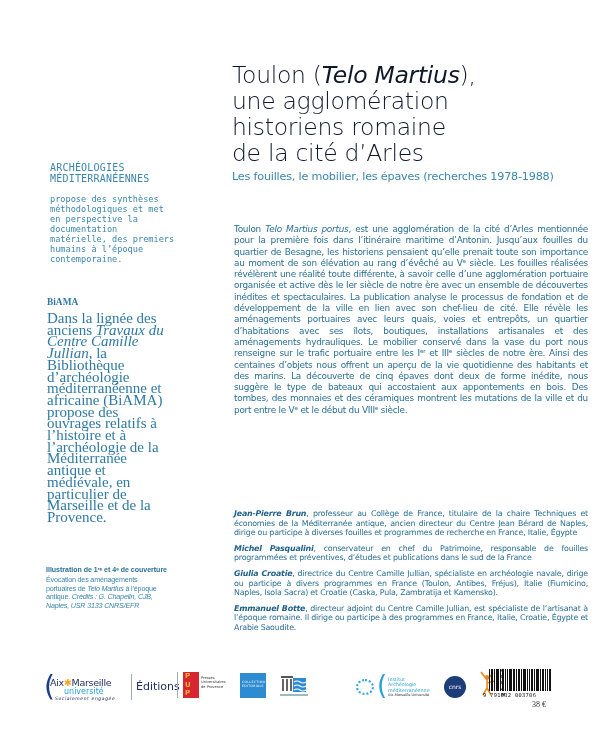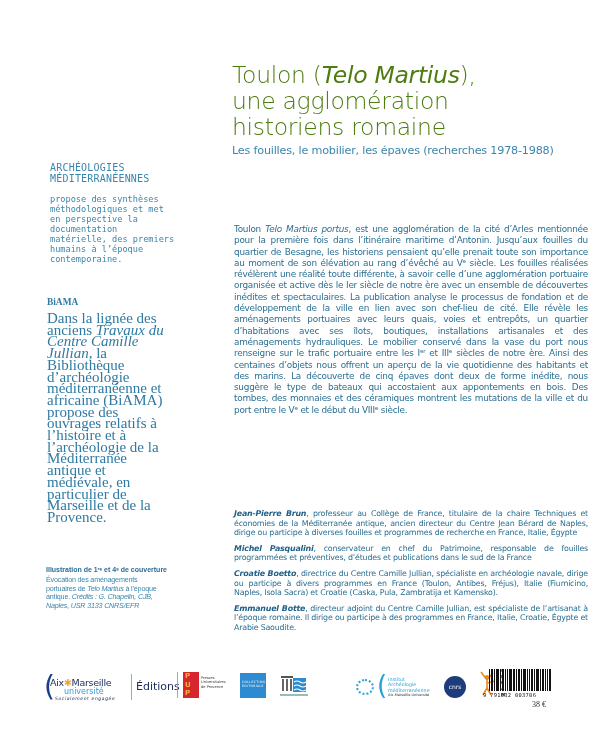--- a/index.html
+++ b/index.html
@@ -1,20 +1,20 @@
 <!DOCTYPE html>
 <html><head>
   <meta charset="utf-8">
   <style>
     * { margin: 0; padding: 0; box-sizing: border-box; }
     html, body { width: 600px; height: 735px; background: #ffffff; overflow: hidden; }
     body { position: relative; font-family: "Liberation Sans", sans-serif; color: #2a6f93; }
 
     .title-block { position: absolute; left: 232px; top: 62px; width: 360px; }
-    .title { font-family: "DejaVu Sans", sans-serif; font-weight: 300; font-size: 23.5px; line-height: 26px; color: #4d7c0f; letter-spacing: -0.3px; }
+    .title { font-family: "DejaVu Sans", sans-serif; font-weight: 300; font-size: 23.5px; line-height: 26px; color: #0f172a; letter-spacing: -0.3px; }
     .title .it { font-style: italic; }
     .subtitle { margin-top: 4px; font-family: "DejaVu Sans", sans-serif; font-size: 11.2px; color: #3a86ad; letter-spacing: -0.2px; }
 
     .series { position: absolute; left: 50px; top: 162px; width: 170px; font-family: "DejaVu Sans Mono", monospace; color: #3a86ad; }
     .series-title { font-size: 10px; line-height: 11px; letter-spacing: 0.2px; }
     .series-desc { margin-top: 10px; font-size: 8.6px; line-height: 10px; color: #3a86ad; }
 
     .biama { position: absolute; left: 47px; top: 297px; width: 175px; font-family: "Liberation Serif", serif; color: #2f7aa2; }
     .biama-title { font-weight: bold; font-size: 9.4px; margin-bottom: 6px; }
     .biama-text { font-size: 15px; line-height: 11.7px; }
@@ -64,20 +64,21 @@
     .price { font-family: "Liberation Serif", serif; font-size: 8px; color: #333; text-align: right; padding-right: 12px; margin-top: 2px; }
   </style>
 </head>
 <body>
 
 <div class="title-block">
   <div class="title">
     <div><span>Toulon (</span><span class="it">Telo Martius</span><span>),</span></div>
     <div>une agglomération</div>
     <div>historiens romaine</div>
+    <div>de la cité d’Arles</div>
   </div>
   <div class="subtitle">Les fouilles, le mobilier, les épaves (recherches 1978-1988)</div>
 </div>
 
 <div class="series">
   <div class="series-title">
     <div>ARCHÉOLOGIES</div>
     <div>MÉDITERRANÉENNES</div>
   </div>
   <div class="series-desc" style="width:128px;">propose des synthèses méthodologiques et met en perspective la documentation matérielle, des premiers humains à l’époque contemporaine.</div>
@@ -90,21 +91,21 @@
   </div>
 </div>
 
 <div class="abstract">
   <span>Toulon </span><span class="it">Telo Martius portus</span><span>, est une agglomération de la cité d’Arles mentionnée pour la première fois dans l’itinéraire maritime d’Antonin. Jusqu’aux fouilles du quartier de Besagne, les historiens pensaient qu’elle prenait toute son importance au moment de son élévation au rang d’évêché au Vᵉ siècle. Les fouilles réalisées révélèrent une réalité toute différente, à savoir celle d’une agglomération portuaire organisée et active dès le Ier siècle de notre ère avec un ensemble de découvertes inédites et spectaculaires. La publication analyse le processus de fondation et de développement de la ville en lien avec son chef-lieu de cité. Elle révèle les aménagements portuaires avec leurs quais, voies et entrepôts, un quartier d’habitations avec ses îlots, boutiques, installations artisanales et des aménagements hydrauliques. Le mobilier conservé dans la vase du port nous renseigne sur le trafic portuaire entre les Iᵉʳ et IIIᵉ siècles de notre ère. Ainsi des centaines d’objets nous offrent un aperçu de la vie quotidienne des habitants et des marins. La découverte de cinq épaves dont deux de forme inédite, nous suggère le type de bateaux qui accostaient aux appontements en bois. Des tombes, des monnaies et des céramiques montrent les mutations de la ville et du port entre le Vᵉ et le début du VIIIᵉ siècle.</span>
 </div>
 
 <div class="authors">
   <div class="author"><span class="author-name">Jean-Pierre Brun</span><span>, professeur au Collège de France, titulaire de la chaire Techniques et économies de la Méditerranée antique, ancien directeur du Centre Jean Bérard de Naples, dirige ou participe à diverses fouilles et programmes de recherche en France, Italie, Égypte</span></div>
   <div class="author"><span class="author-name">Michel Pasqualini</span><span>, conservateur en chef du Patrimoine, responsable de fouilles programmées et préventives, d’études et publications dans le sud de la France</span></div>
-  <div class="author"><span class="author-name">Croatie Boetto</span><span>, directrice du Centre Camille Jullian, spécialiste en archéologie navale, dirige ou participe à divers programmes en France (Toulon, Antibes, Fréjus), Italie (Fiumicino, Naples, Isola Sacra) et Croatie (Caska, Pula, Zambratija et Kamensko).</span></div>
+  <div class="author"><span class="author-name">Giulia Croatie</span><span>, directrice du Centre Camille Jullian, spécialiste en archéologie navale, dirige ou participe à divers programmes en France (Toulon, Antibes, Fréjus), Italie (Fiumicino, Naples, Isola Sacra) et Croatie (Caska, Pula, Zambratija et Kamensko).</span></div>
   <div class="author"><span class="author-name">Emmanuel Botte</span><span>, directeur adjoint du Centre Camille Jullian, est spécialiste de l’artisanat à l’époque romaine. Il dirige ou participe à des programmes en France, Italie, Croatie, Égypte et Arabie Saoudite.</span></div>
 </div>
 
 <div class="credits">
   <div class="credits-title">Illustration de 1ʳᵉ et 4ᵉ de couverture</div>
   <div class="credits-text" style="width:122px;">
     <span>Évocation des aménagements portuaires de </span><span class="it">Telo Martius</span><span> à l’époque antique. </span><span class="it">Crédits : G. Chapelin, CJB, Naples, USR 3133 CNRS/EFR</span>
   </div>
 </div>
 

